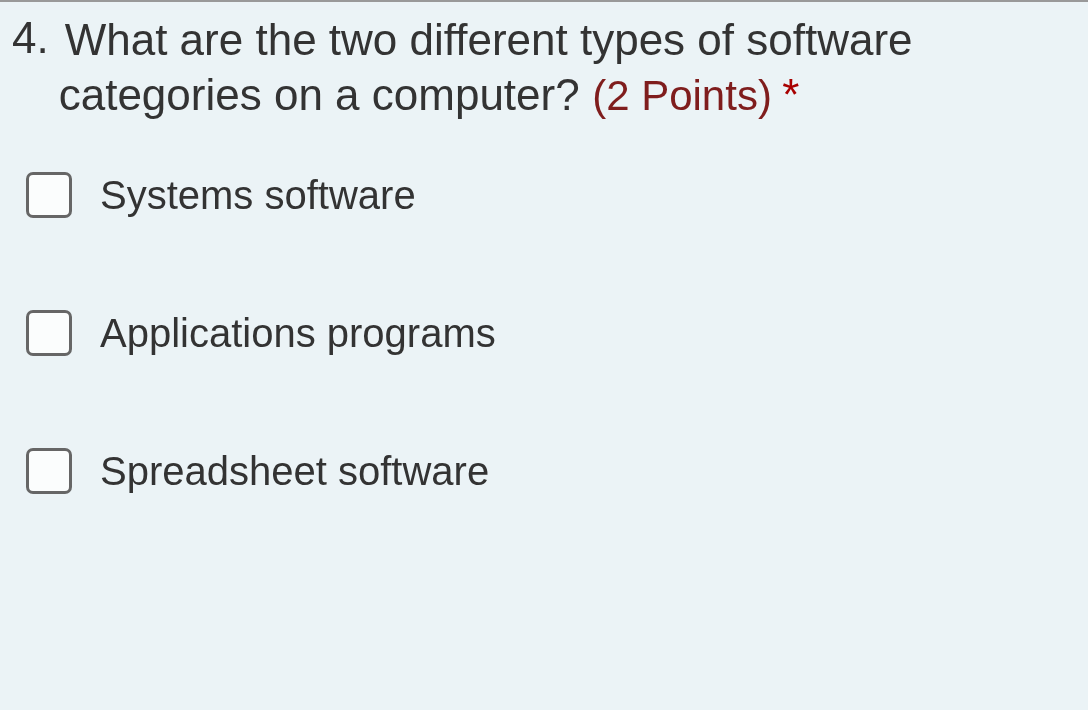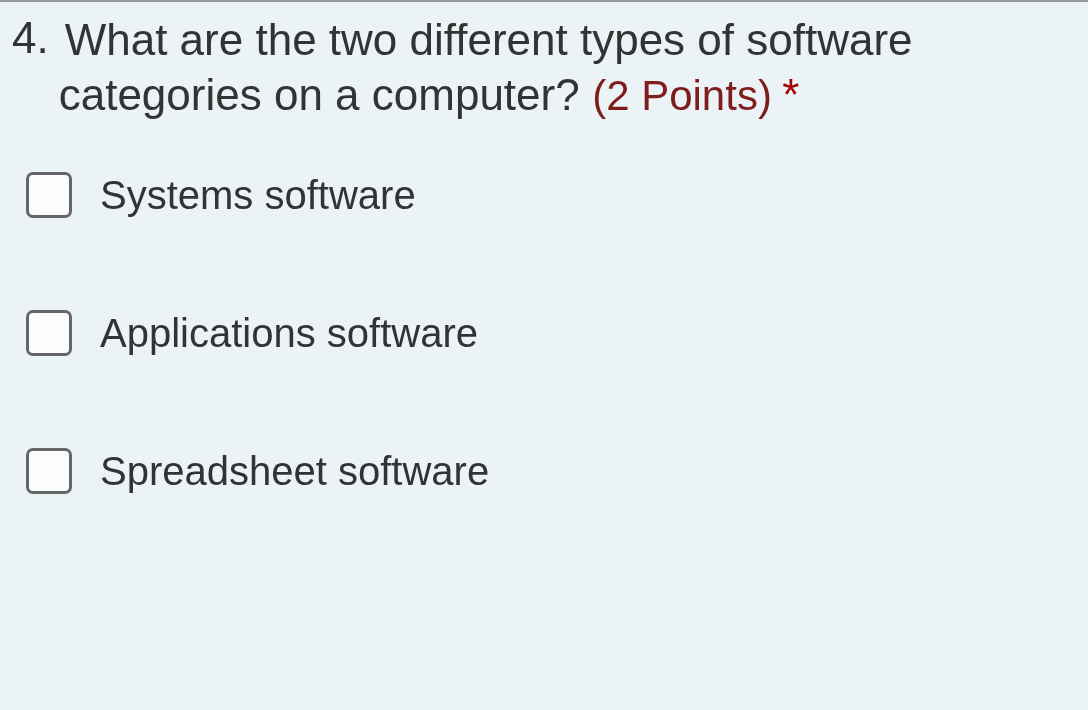--- a/index.html
+++ b/index.html
@@ -90,20 +90,20 @@
     </div>
   </div>
 
   <div class="options-list">
     <div class="option-item">
       <div class="checkbox"></div>
       <span class="option-label">Systems software</span>
     </div>
     <div class="option-item">
       <div class="checkbox"></div>
-      <span class="option-label">Applications software</span>
+      <span class="option-label">Applications programs</span>
     </div>
     <div class="option-item">
       <div class="checkbox"></div>
       <span class="option-label">Spreadsheet software</span>
     </div>
   </div>
 </div>
 
 </body></html>

